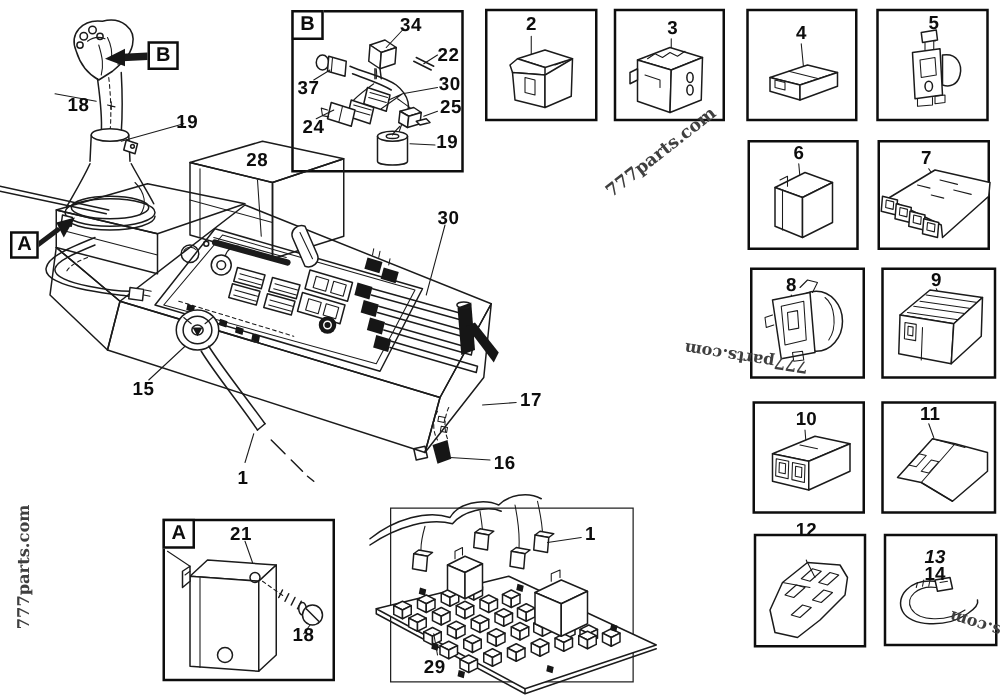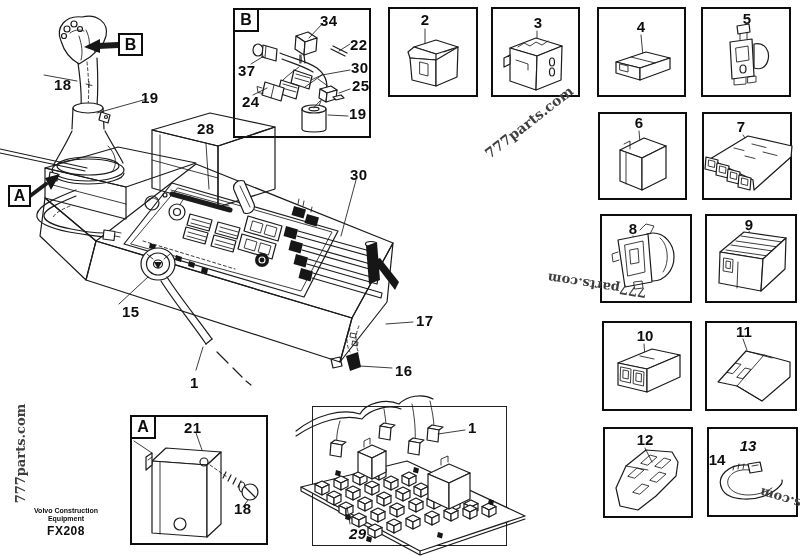--- a/index.html
+++ b/index.html
@@ -421,57 +421,52 @@
       <span>B</span>
     </div>
   <div class="refbox" style="left:130px;top:415px;width:26px;height:24px;">
       <span>A</span>
     </div>
 
   <div class="co" style="left:18px;top:76px;margin-left:36px;">18</div>
   <div class="co" style="left:141px;top:89px;">19</div>
   <div class="co" style="left:197px;top:120px;">28</div>
   <div class="co" style="left:350px;top:166px;text-align:right;">30</div>
-  <div class="co" style="left:106px;top:303px;margin-left:16px;">15</div>
+  <div class="co" style="left:106px;top:303px;">15</div>
   <div class="co" style="left:190px;top:374px;">1</div>
   <div class="co" style="left:395px;top:362px;">16</div>
   <div class="co" style="left:416px;top:312px;">17</div>
 
   <div class="co" style="left:320px;top:12px;">34</div>
   <div class="co" style="left:350px;top:36px;">22</div>
   <div class="co" style="left:238px;top:62px;">37</div>
   <div class="co" style="left:351px;top:59px;">30</div>
   <div class="co" style="left:242px;top:93px;">24</div>
   <div class="co" style="left:352px;top:77px;">25</div>
   <div class="co" style="left:349px;top:105px;">19</div>
 
   <div class="co" style="left:184px;top:419px;">21</div>
   <div class="co" style="left:234px;top:500px;">18</div>
 
   <div class="co" style="left:468px;top:419px;">1</div>
-  <div class="co" style="left:349px;top:525px;font-style:italic;">29</div>
+  <div class="co" style="left:339px;top:525px;">29</div>
 
   <div class="gnum" style="left:425px;top:11px;">2</div>
   <div class="gnum" style="left:538px;top:14px;">3</div>
   <div class="gnum" style="left:641px;top:18px;">4</div>
   <div class="gnum" style="left:747px;top:10px;">5</div>
   <div class="gnum" style="left:639px;top:114px;">6</div>
   <div class="gnum" style="left:741px;top:118px;">7</div>
   <div class="gnum" style="left:633px;top:220px;">8</div>
   <div class="gnum" style="left:749px;top:216px;">9</div>
   <div class="gnum" style="left:645px;top:327px;">10</div>
   <div class="gnum" style="left:744px;top:323px;">11</div>
-  <div class="gnum" style="left:645px;top:431px;">12</div>
+  <div class="gnum" style="left:645px;top:416px;">12</div>
   <div class="gnum" style="left:748px;top:437px;font-style:italic;">13</div>
-  <div class="gnum" style="left:717px;top:451px;">14</div>
+  <div class="gnum" style="left:748px;top:451px;">14</div>
 
   <div class="wm" style="left:-40px;top:446px;width:120px;transform:rotate(-90deg);font-size:13px;">777parts.com</div>
   <div class="wm" style="left:459px;top:114px;width:140px;transform:rotate(-38deg);font-size:14px;">777parts.com</div>
   <div class="wm" style="left:532px;top:278px;width:130px;transform:rotate(189deg);font-size:13px;">777parts.com</div>
   <div class="wm" style="left:743px;top:499px;width:130px;transform:rotate(197deg);font-size:13px;">777parts.com</div>
 
-  <div id="footer">
-    <div class="b1">Volvo Construction</div>
-    <div class="b2">Equipment</div>
-    <div class="code">FX208</div>
-  </div>
 
 </div>
 
 </body></html>

